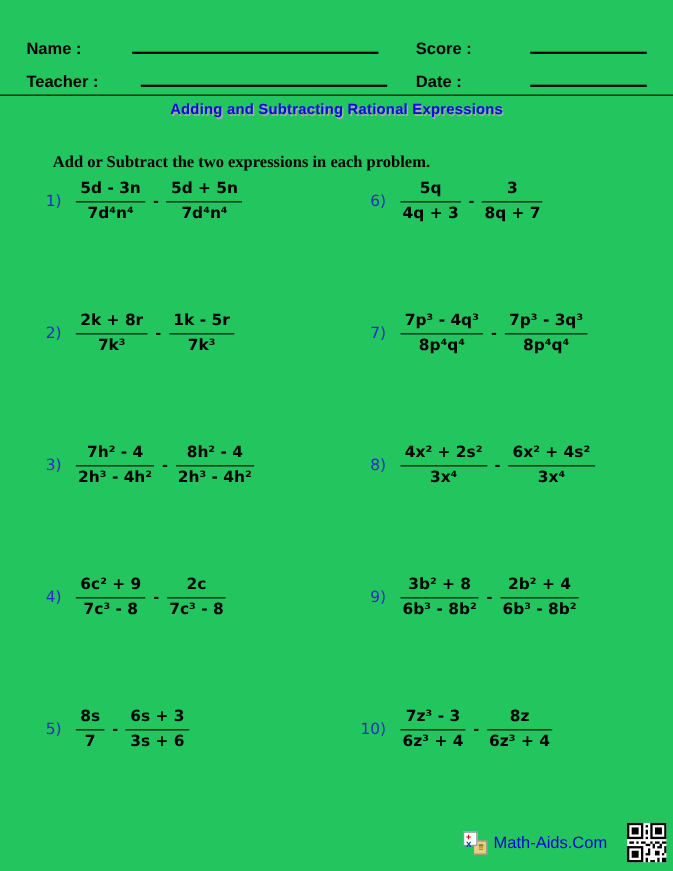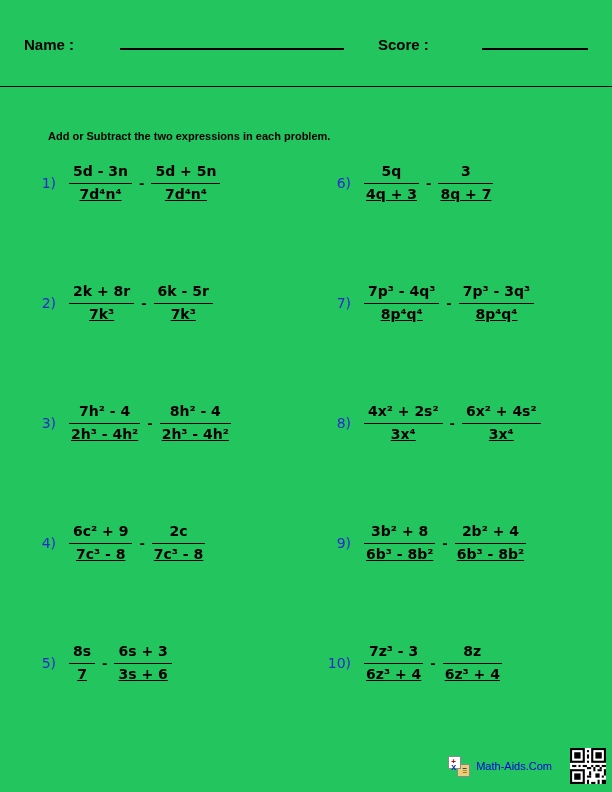--- a/index.html
+++ b/index.html
@@ -24,60 +24,68 @@
   .line-short { width:106px; margin-left:30px; }
   .hdr-spacer { flex:1; }
   .hr { position:absolute; top:86px; left:0; width:612px; border-top:1.5px solid #000; }
   
   .title {
     position:absolute; top:92px; left:0; width:612px;
     text-align:center; font-weight:bold; font-size:13.5px;
     color:#0008dd; text-shadow:1.3px 1.3px 0 #a9a9a9;
     letter-spacing:.2px;
   }
-  .instruction { position:absolute; top:130px; left:48px; font-weight:bold; font-size:11px; color:#000; }
+  .instruction { position:absolute; top:140px; left:48px; font-weight:bold; font-size:15px; color:#000;font-family:Liberation Serif, serif; }
   
   .problem { position:absolute; display:flex; align-items:center; font-family:"DejaVu Sans", sans-serif; }
   .pnum { color:#2a2acc; font-size:14px; width:30px; text-align:right; margin-right:13px; flex:none; }
   .frac { display:inline-block; text-align:center; font-weight:bold; font-size:14px; color:#000; line-height:1.25; }
   .fnum { display:block; border-bottom:1.4px solid #000; padding:0 4px 2px; white-space:nowrap; }
-  .fden { display:block; padding:2px 2px 0; white-space:nowrap;text-decoration:underline; }
+  .fden { display:block; padding:2px 2px 0; white-space:nowrap; }
   .op { font-weight:bold; font-size:13px; margin:0 7px; color:#000; }
   .col-l { left:26px; }
   .col-r { left:321px; }
   .row1 { top:163px; } .row2 { top:283px; } .row3 { top:403px; }
   .row4 { top:523px; } .row5 { top:643px; }
   
   .footer { position:absolute; bottom:8px; right:4px; display:flex; align-items:center; }
   .logo { position:relative; width:22px; height:22px; margin-right:6px; flex:none; }
   .logo .sq { position:absolute; width:13px; height:13px; border:1px solid #8a8a8a; font-weight:bold; }
   .logo .sq2 { right:0; bottom:0; background:#e8cf7e; }
   .logo .sq1 { left:0; top:1px; background:#ffffff; }
   .logo .sym { position:absolute; font-size:8px; line-height:8px; font-weight:bold; }
   .logo .plus  { color:#cc0000; left:2px; top:1px; }
   .logo .times { color:#1133bb; left:2px; top:6px; font-size:9px; }
   .logo .minus { color:#333333; right:2px; top:0; }
   .logo .equals{ color:#aa7700; right:2px; bottom:0; }
-  .brand { color:#0000dd; font-size:11px; margin-right:18px; }
+  .brand { color:#0000dd; font-size:15px; margin-right:18px; }
   .qr { width:36px; height:36px; margin-right:2px; flex:none; }
 </style>
 </head>
 <body>
 
 <div class="page">
 
   <div class="hdr-row hdr-row1">
     <span class="hdr-label lab-name">Name :</span>
     <span class="hdr-line line-long"></span>
     <span class="hdr-spacer"></span>
     <span class="hdr-label lab-right">Score :</span>
     <span class="hdr-line line-short"></span>
   </div>
+  <div class="hdr-row hdr-row2">
+    <span class="hdr-label lab-teacher">Teacher :</span>
+    <span class="hdr-line line-long"></span>
+    <span class="hdr-spacer"></span>
+    <span class="hdr-label lab-right">Date :</span>
+    <span class="hdr-line line-short"></span>
+  </div>
   <div class="hr"></div>
 
+  <div class="title">Adding and Subtracting Rational Expressions</div>
   <div class="instruction">Add or Subtract the two expressions in each problem.</div>
 
   <div class="problem col-l row1">
     <span class="pnum">1)</span>
     <span class="frac">
         <span class="fnum">5d - 3n</span>
         <span class="fden">7d⁴n⁴</span>
       </span>
     <span class="op">-</span>
     <span class="frac">
@@ -87,21 +95,21 @@
   </div>
 
   <div class="problem col-l row2">
     <span class="pnum">2)</span>
     <span class="frac">
         <span class="fnum">2k + 8r</span>
         <span class="fden">7k³</span>
       </span>
     <span class="op">-</span>
     <span class="frac">
-        <span class="fnum">6k - 5r</span>
+        <span class="fnum">1k - 5r</span>
         <span class="fden">7k³</span>
       </span>
   </div>
 
   <div class="problem col-l row3">
     <span class="pnum">3)</span>
     <span class="frac">
         <span class="fnum">7h² - 4</span>
         <span class="fden">2h³ - 4h²</span>
       </span>

